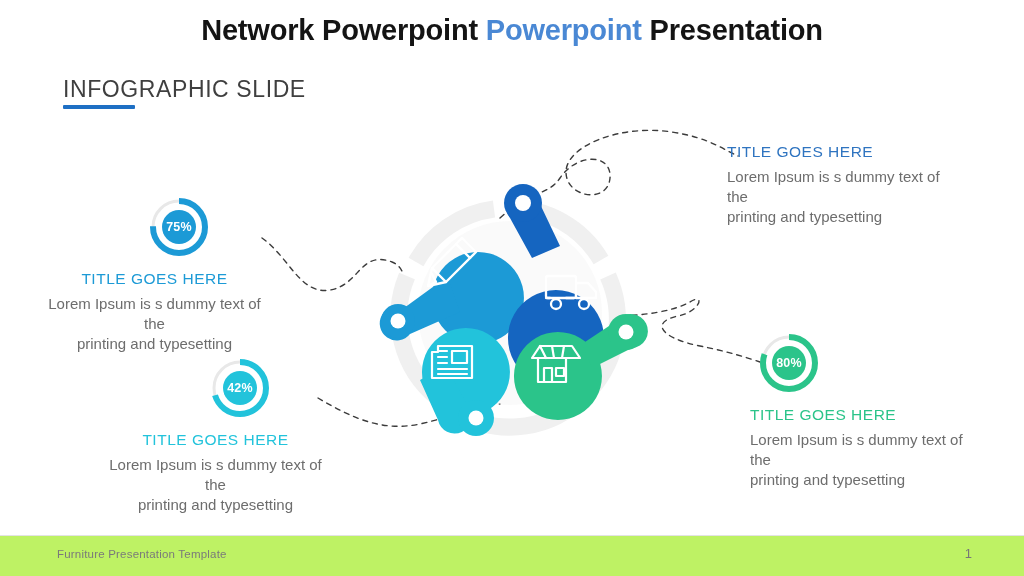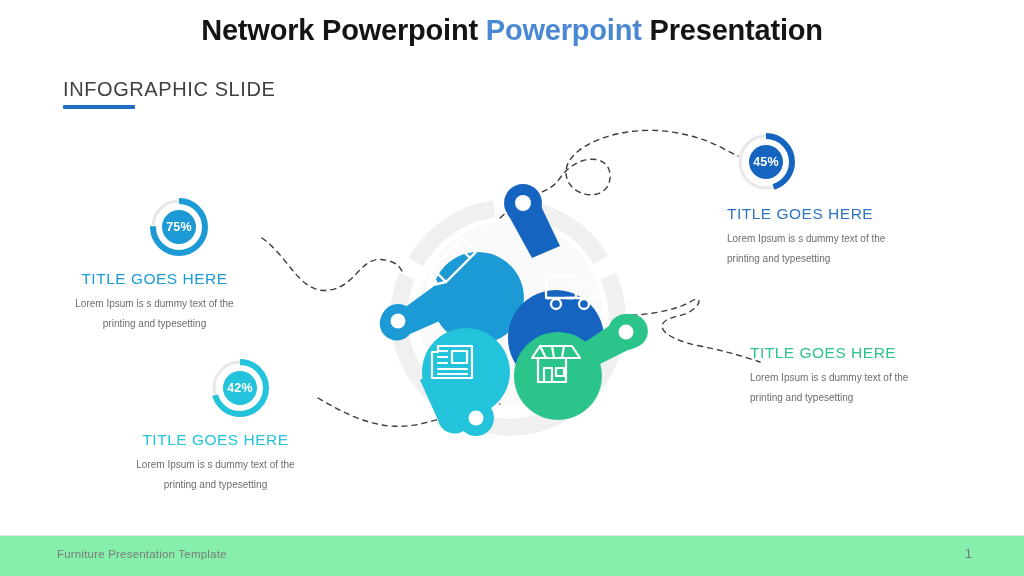--- a/index.html
+++ b/index.html
@@ -15,31 +15,31 @@
   .title{
     position:absolute;left:0;top:14px;width:1024px;
     text-align:center;
     font-size:29px;font-weight:bold;letter-spacing:-0.2px;
     color:#141414;white-space:nowrap;
   }
   .title .accent{color:#4a88d4;text-align:right;}
 
   .subtitle-wrap{position:absolute;left:63px;top:76px;}
   .subtitle{
-    font-size:20px;letter-spacing:0.6px;color:#3f3f3f;font-weight:400;
+    font-size:23px;letter-spacing:0.6px;color:#3f3f3f;font-weight:400;
     line-height:26px;
   }
   .subtitle-bar{
     margin-top:3px;width:72px;height:4px;background:#1e6fc4;border-radius:1px;
   }
 
   
   .footer{
     position:absolute;left:0;bottom:0;width:1024px;height:40px;
-    background:#86efac;border-top:1px solid #e3e3e3;
+    background:#bef264;border-top:1px solid #e3e3e3;
   }
   .footer-text{
     position:absolute;left:57px;top:12px;
     font-size:11.5px;color:#7a7a7a;letter-spacing:0.2px;
   }
   .footer-page{
     position:absolute;right:52px;top:10px;
     font-size:13px;color:#777;
   }
 
@@ -55,21 +55,21 @@
   .donut{position:relative;width:62px;height:62px;}
   .donut .pct{
     position:absolute;inset:0;display:flex;align-items:center;justify-content:center;
     font-size:12.5px;font-weight:bold;color:#ffffff;letter-spacing:0.2px;
   }
   .stat-title{
     font-size:15.5px;letter-spacing:0.5px;font-weight:400;
     margin-top:12px;white-space:nowrap;
   }
   .stat-body{
-    font-size:10px;color:#6d6d6d;line-height:20px;margin-top:6px;
+    font-size:15px;color:#6d6d6d;line-height:20px;margin-top:6px;
     width:215px;
   }
   .align-right{text-align:center;}
   .align-right .stat-body{margin-left:auto;}
   .align-right .donut{margin-left:auto;margin-right:52px;}
   .align-left .donut{margin-left:8px;}
 
   
   #stat-75{left:47px;top:196px;width:215px;}
   #stat-70{left:108px;top:357px;width:215px;}
@@ -200,36 +200,36 @@
       <div class="pct">42%</div>
     </div>
     <div class="stat-title" style="color:#22c3db">TITLE GOES HERE</div>
     <div class="stat-body">
       <span>Lorem Ipsum is s dummy text of the</span><br>
       <span>printing and typesetting</span>
     </div>
   </div>
 
   <div class="stat align-left" id="stat-45">
+    <div class="stat-title" style="color:#2f74c0">TITLE GOES HERE</div>
+    <div class="stat-body">
+      <span>Lorem Ipsum is s dummy text of the</span><br>
+      <span>printing and typesetting</span>
+    </div>
+  </div>
+
+  <div class="stat align-left" id="stat-80">
     <div class="donut">
       <svg width="62" height="62" viewBox="0 0 62 62">
         <circle cx="31" cy="31" r="26" fill="none" stroke="#e8e8e8" stroke-width="3"></circle>
-        <circle cx="31" cy="31" r="26" fill="none" stroke="#1565c0" stroke-width="6" stroke-dasharray="73.5 212.4" stroke-dashoffset="0" transform="rotate(-90 31 31)" stroke-linecap="butt"></circle>
-        <circle cx="31" cy="31" r="17" fill="#1565c0"></circle>
+        <circle cx="31" cy="31" r="26" fill="none" stroke="#2bc48a" stroke-width="6" stroke-dasharray="130.7 155.2" stroke-dashoffset="0" transform="rotate(-90 31 31)" stroke-linecap="butt"></circle>
+        <circle cx="31" cy="31" r="17" fill="#2bc48a"></circle>
       </svg>
-      <div class="pct">45%</div>
-    </div>
-    <div class="stat-title" style="color:#2f74c0">TITLE GOES HERE</div>
-    <div class="stat-body">
-      <span>Lorem Ipsum is s dummy text of the</span><br>
-      <span>printing and typesetting</span>
-    </div>
-  </div>
-
-  <div class="stat align-left" id="stat-80">
+      <div class="pct">80%</div>
+    </div>
     <div class="stat-title" style="color:#2bc48a">TITLE GOES HERE</div>
     <div class="stat-body">
       <span>Lorem Ipsum is s dummy text of the</span><br>
       <span>printing and typesetting</span>
     </div>
   </div>
 
   <div class="footer">
     <div class="footer-text">Furniture Presentation Template</div>
     <div class="footer-page">1</div>

